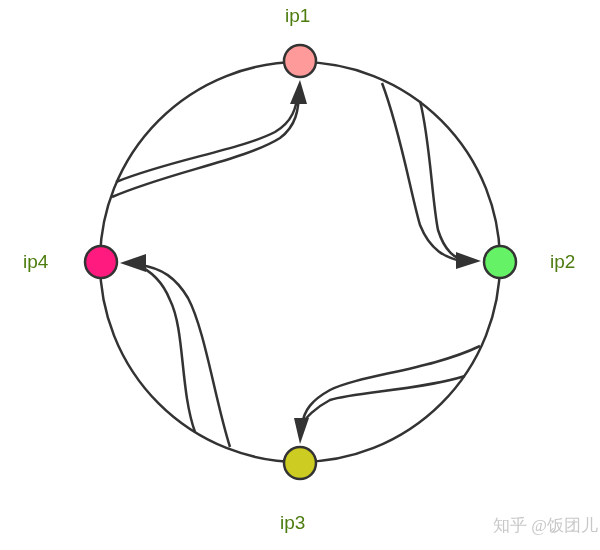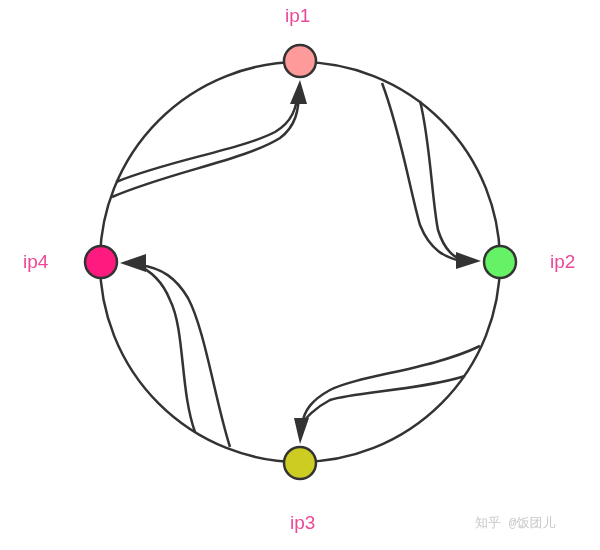--- a/index.html
+++ b/index.html
@@ -1,19 +1,19 @@
 <!DOCTYPE html>
 <html><head>
   <meta charset="utf-8">
   <style>
     html, body { margin: 0; padding: 0; background: #ffffff; }
     #stage { position: relative; width: 600px; height: 550px; overflow: hidden; background: #ffffff; }
     svg { position: absolute; left: 0; top: 0; }
-    .lbl { position: absolute; font-family: "Liberation Sans", sans-serif; font-size: 19px; color: #ec4899; }
-    .wm { position: absolute; font-family: Liberation Mono, monospace; font-size: 13px; color: #c8c8c8; }
+    .lbl { position: absolute; font-family: "Liberation Sans", sans-serif; font-size: 19px; color: #4d7c0f; }
+    .wm { position: absolute; font-family: Liberation Serif, serif; font-size: 17px; color: #c8c8c8; margin-left: 18px; }
   </style>
 </head>
 <body>
 
 <div id="stage">
   <svg width="600" height="550" viewBox="0 0 600 550">
     <defs>
       <marker id="arrow" viewBox="0 0 10 10" refX="9" refY="5" markerWidth="7" markerHeight="7" orient="auto-start-reverse" markerUnits="userSpaceOnUse">
         <path d="M0,0 L10,5 L0,10 z" fill="#333333"></path>
       </marker>
@@ -49,17 +49,17 @@
     <path d="M146,254 L120,263 L146,272 Z" fill="#333333"></path>
 
     <circle cx="300" cy="61" r="16" fill="#ff9a9a" stroke="#333333" stroke-width="2.5"></circle>
     <circle cx="500" cy="262" r="16" fill="#66f266" stroke="#333333" stroke-width="2.5"></circle>
     <circle cx="300" cy="463" r="16" fill="#cccc22" stroke="#333333" stroke-width="2.5"></circle>
     <circle cx="101" cy="262" r="16" fill="#ff1a80" stroke="#333333" stroke-width="2.5"></circle>
   </svg>
 
   <div class="lbl" style="left:285px; top:5px;">ip1</div>
   <div class="lbl" style="left:550px; top:251px;text-align:center;">ip2</div>
-  <div class="lbl" style="left:290px; top:512px;">ip3</div>
+  <div class="lbl" style="left:280px; top:512px;">ip3</div>
   <div class="lbl" style="left:23px; top:251px;text-align:center;">ip4</div>
 
   <div class="wm" style="left:475px; top:514px;">知乎 @饭团儿</div>
 </div>
 
 </body></html>

